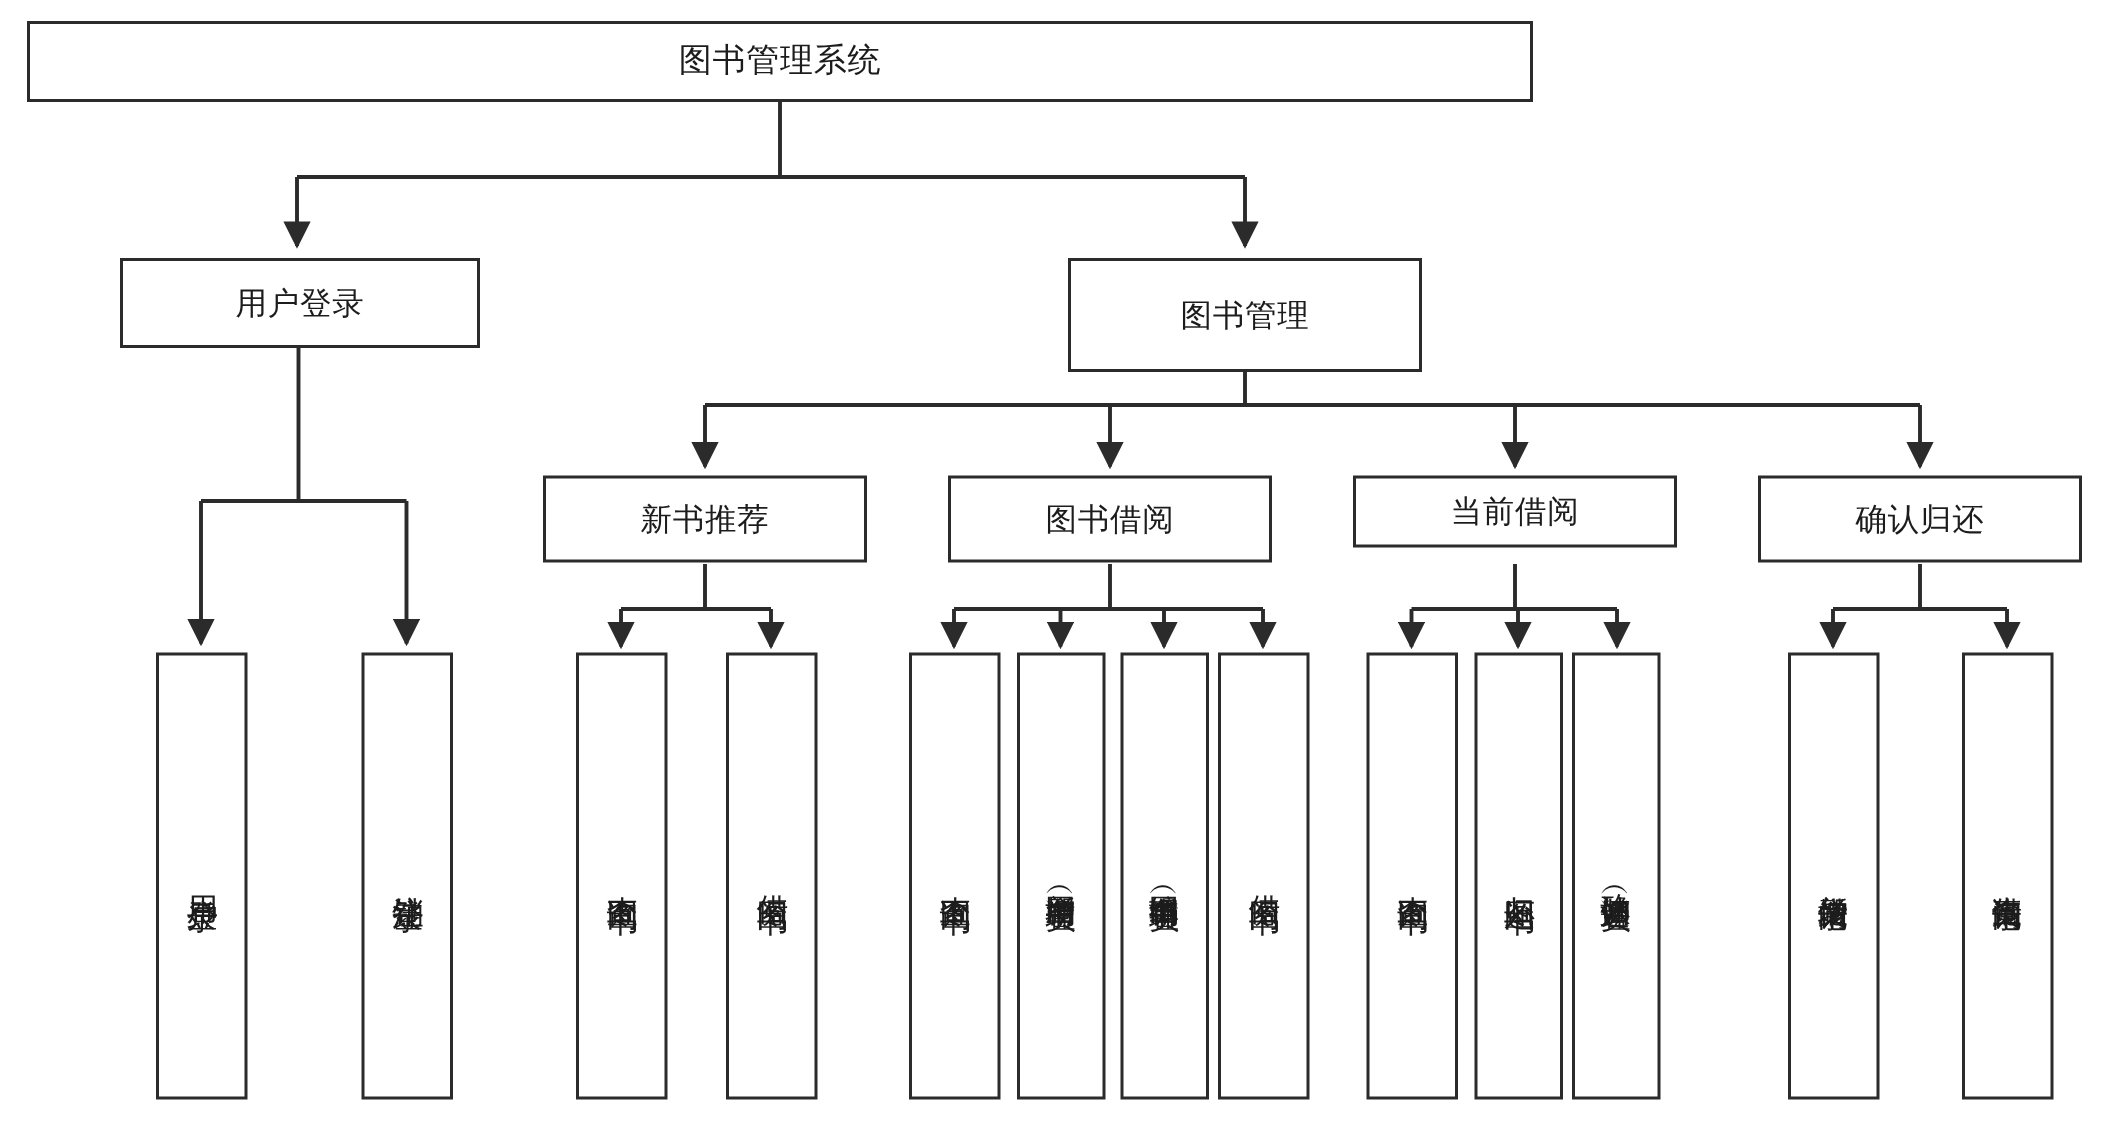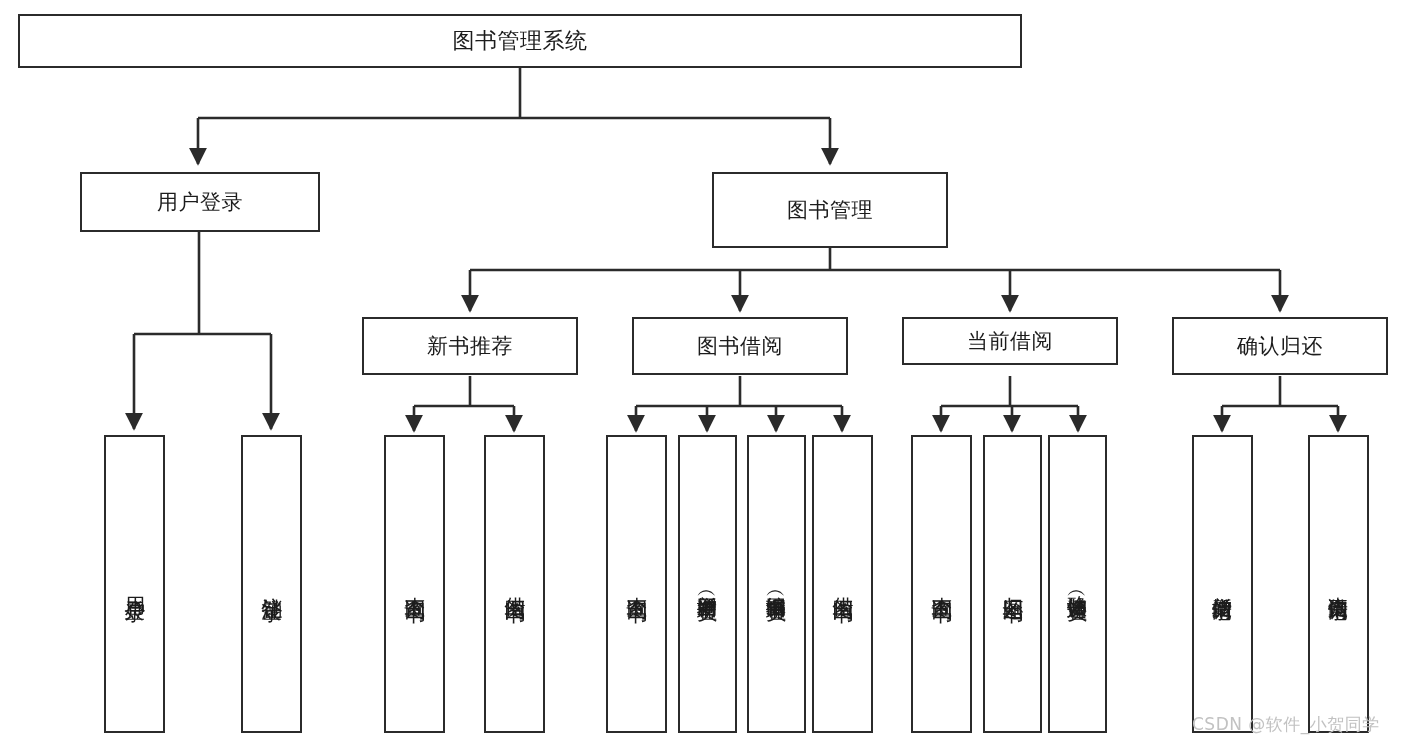--- a/index.html
+++ b/index.html
@@ -193,15 +193,14 @@
     <span class="label">确认归还（管理员）</span>
   </div>
 
   <div class="node vert tall" style="left:1192px; top:435px; width:61px; height:298px;">
     <span class="label">新增借阅记录</span>
   </div>
   <div class="node vert tall" style="left:1308px; top:435px; width:61px; height:298px;">
     <span class="label">查询借阅记录</span>
   </div>
 
-  <div class="watermark">CSDN @软件_小贺同学</div>
 
 </div>
 
 </body></html>

